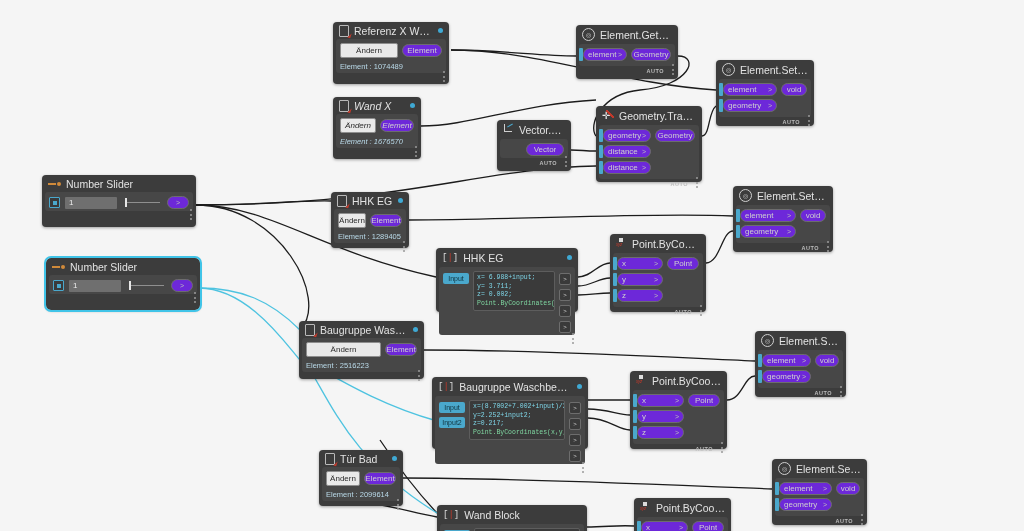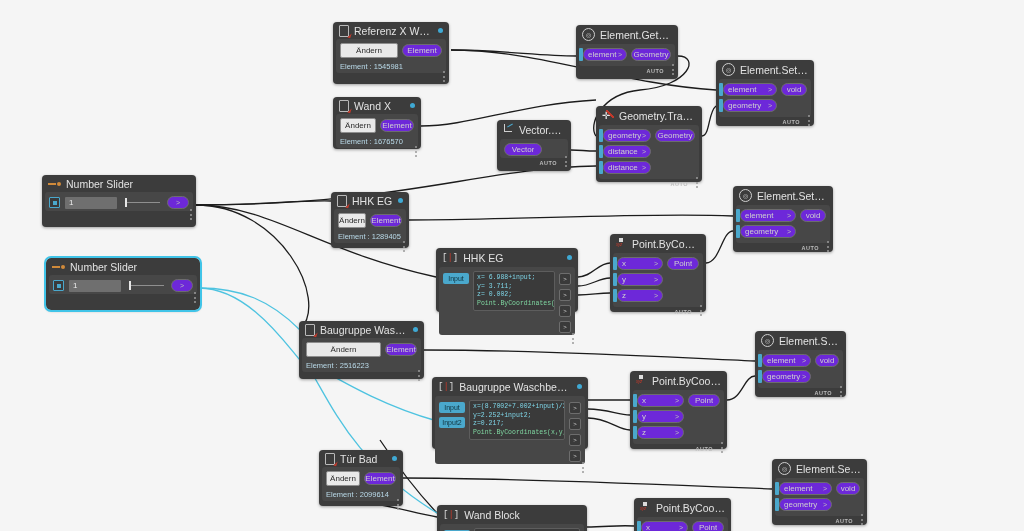--- a/index.html
+++ b/index.html
@@ -219,21 +219,21 @@
       <span class="ttl">Referenz X WC (TürWand)</span>
       <span class="dot"></span>
     </div>
     <div class="nbody">
       <div class="firow">
         <div class="btn">Ändern</div>
         <div class="port out" style="width:40px;margin-bottom:0;">
           <span class="pn">Element</span>
         </div>
       </div>
-      <div class="elemtxt">Element : 1545981</div>
+      <div class="elemtxt">Element : 1074489</div>
     </div>
     <div class="nfoot">
         <span class="kebab">
           <i></i>
           <i></i>
           <i></i>
         </span>
       </div>
   </div>
 
@@ -293,21 +293,21 @@
     <div class="nfoot">
       <span class="auto">AUTO</span>
       <span class="kebab">
           <i></i>
           <i></i>
           <i></i>
         </span>
     </div>
   </div>
 
-  <div class="node fi" style="left:333px;top:97px;width:88px;height:52px;">
+  <div class="node fi" style="left:333px;top:97px;width:88px;height:62px;font-style:italic;">
     <div class="nhead">
       <span class="glyph"></span>
       <span class="ttl">Wand X</span>
       <span class="dot"></span>
     </div>
     <div class="nbody">
       <div class="firow">
         <div class="btn">Ändern</div>
         <div class="port out" style="width:34px;margin-bottom:0;">
           <span class="pn">Element</span>
@@ -326,21 +326,21 @@
 
   <div class="node" style="left:497px;top:120px;width:74px;height:51px;">
     <div class="nhead">
       <span class="vxicon">
           <i class="ax"></i>
           <i class="ay"></i>
           <i class="ar"></i>
         </span>
       <span class="ttl">Vector.XAxis</span>
     </div>
-    <div class="nbody" style="display:flex;justify-content:flex-start;">
+    <div class="nbody" style="display:flex;justify-content:flex-end;">
       <div style="width:38px;">
         <div class="port out" style="margin-bottom:0;">
           <span class="pn">Vector</span>
         </div>
       </div>
     </div>
     <div class="nfoot">
       <span class="auto">AUTO</span>
       <span class="kebab">
           <i></i>

